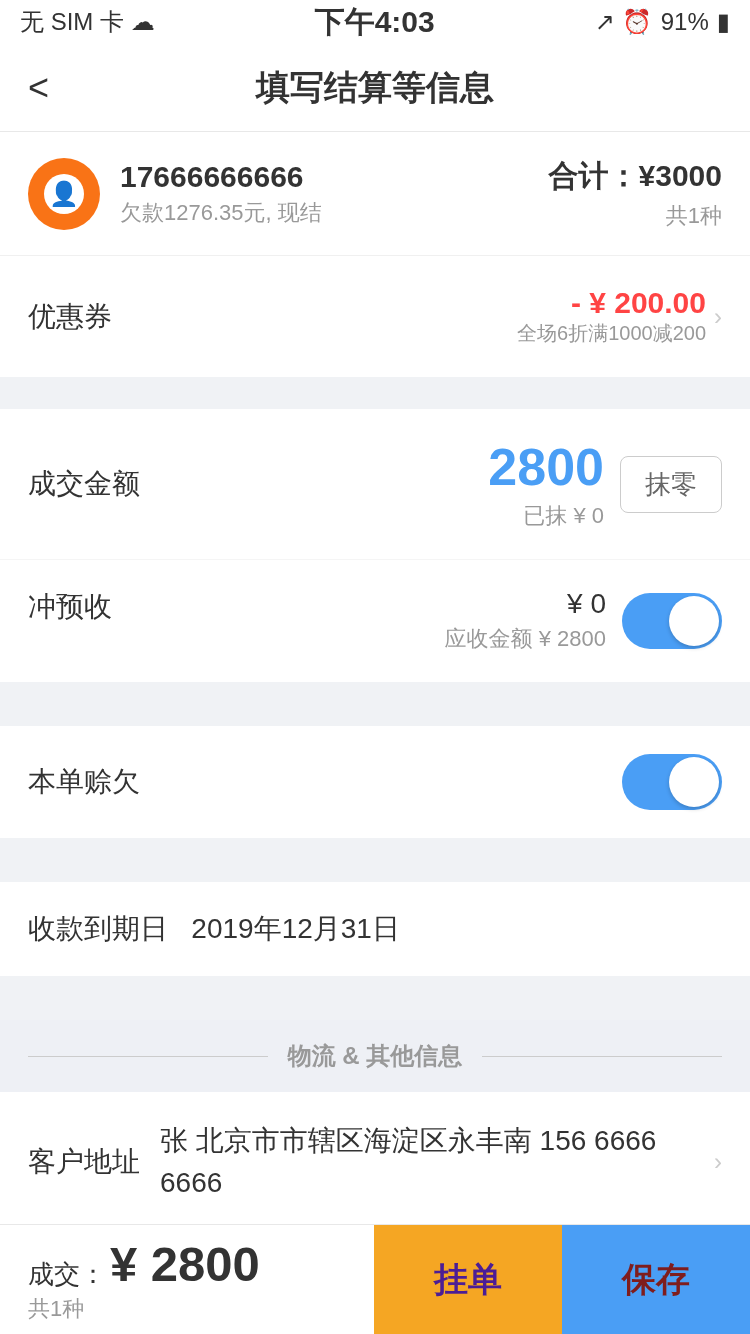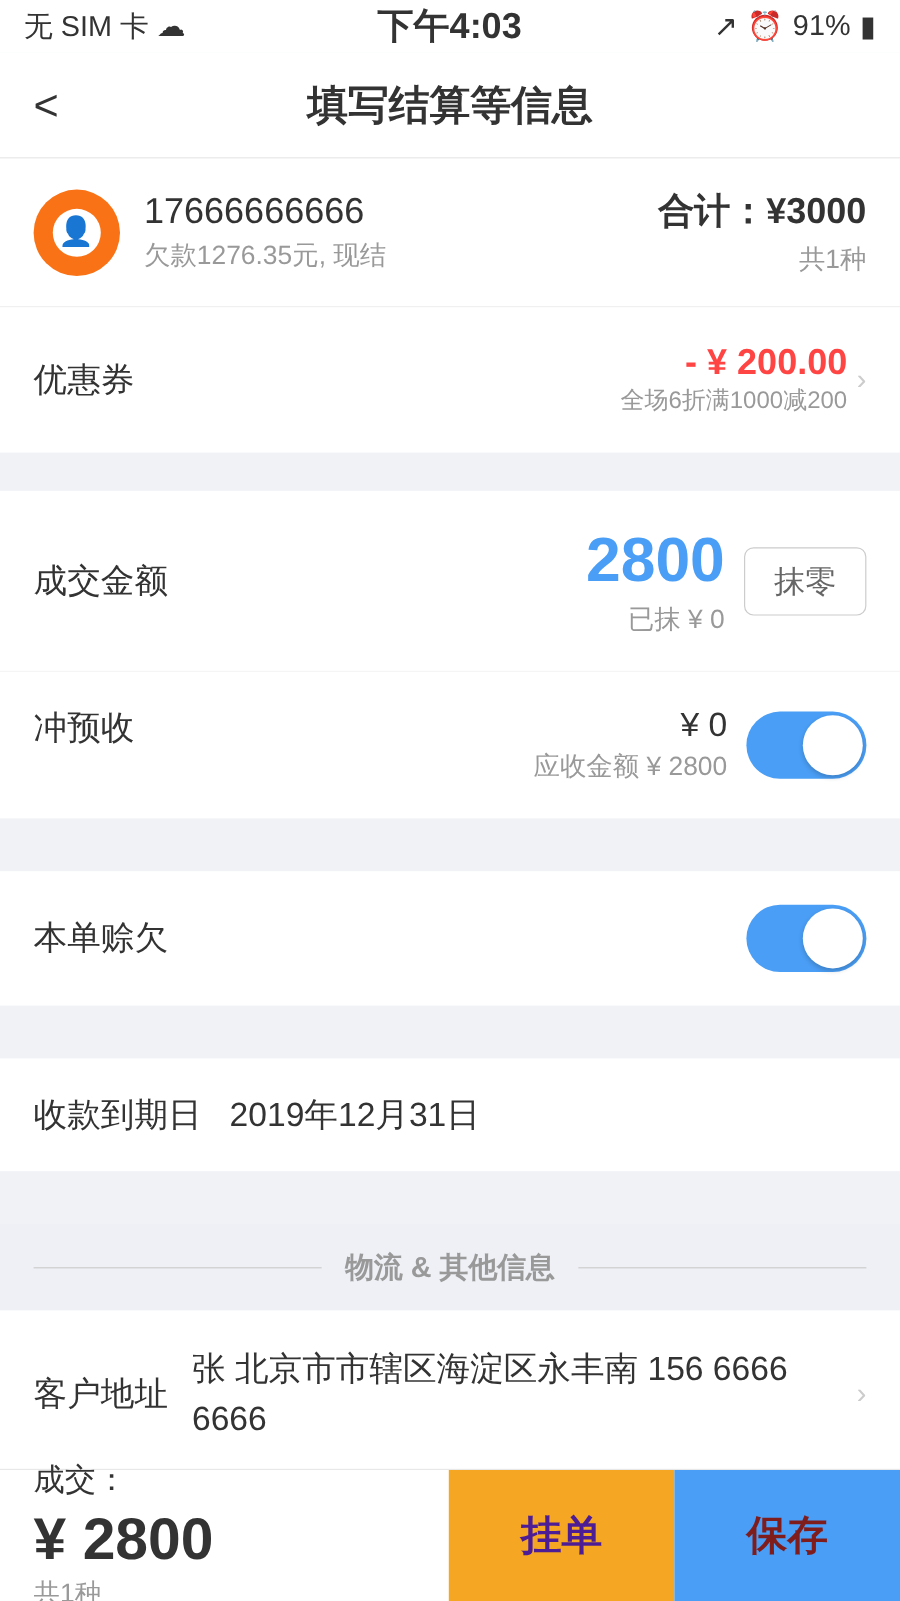--- a/index.html
+++ b/index.html
@@ -87,21 +87,21 @@
       width: 40px;
       height: 40px;
       background: #fff;
       border-radius: 50%;
       display: flex;
       align-items: center;
       justify-content: center;
       font-size: 24px;
     }
     .customer-info { flex: 1; }
-    .customer-phone { font-size: 30px; font-weight: 400; color: #333; }
+    .customer-phone { font-size: 30px; font-weight: 700; color: #333; }
     .customer-debt { font-size: 22px; color: #999; margin-top: 4px; }
     .customer-total { text-align: right; }
     .total-amount { font-size: 30px; font-weight: 600; color: #333; }
     .total-count { font-size: 22px; color: #999; margin-top: 4px; }
 
     
     .coupon-row {
       display: flex;
       align-items: center;
       justify-content: space-between;
@@ -383,21 +383,21 @@
       <span class="chevron-right">›</span>
     </div>
   </div>
 
   <div class="gray-bg-block"></div>
 
 </div>
 
 <div class="bottom-bar">
   <div class="bottom-summary">
-    <div style="display:flex; align-items:flex-start; gap:4px;flex-direction:column;">
+    <div style="display:flex; align-items:flex-end; gap:4px;">
       <span class="bottom-deal">成交：</span>
       <span class="bottom-amount">¥ 2800</span>
     </div>
     <div class="bottom-count">共1种</div>
   </div>
   <div class="btn-hang">挂单</div>
   <div class="btn-save">保存</div>
 </div>
 
 </body></html>

